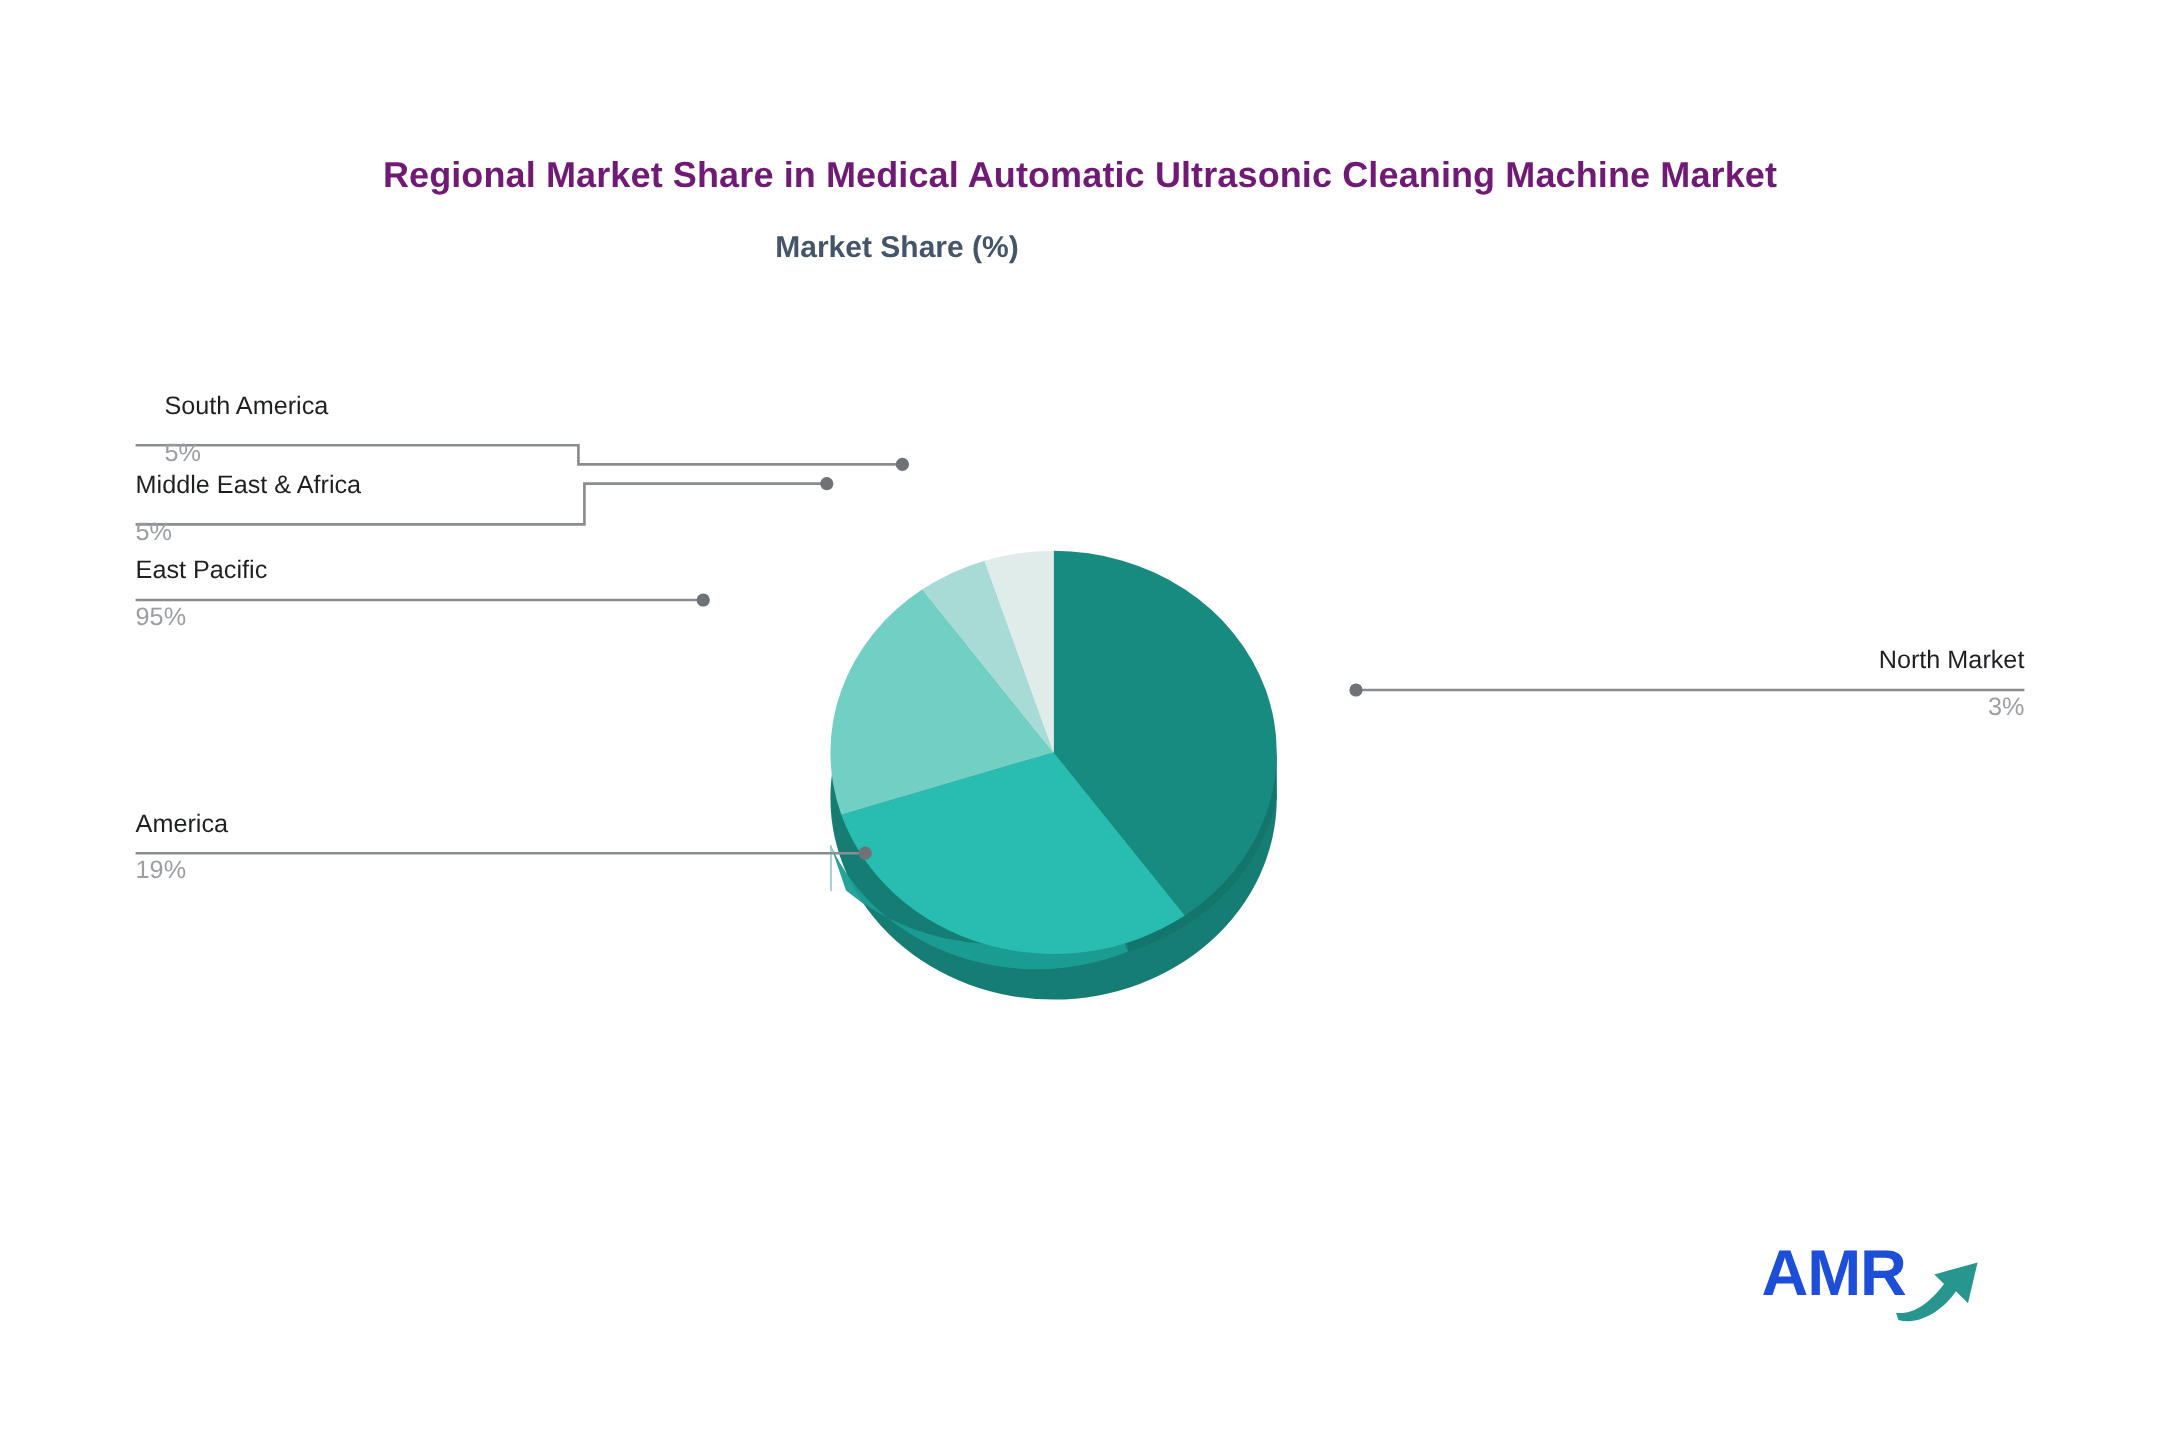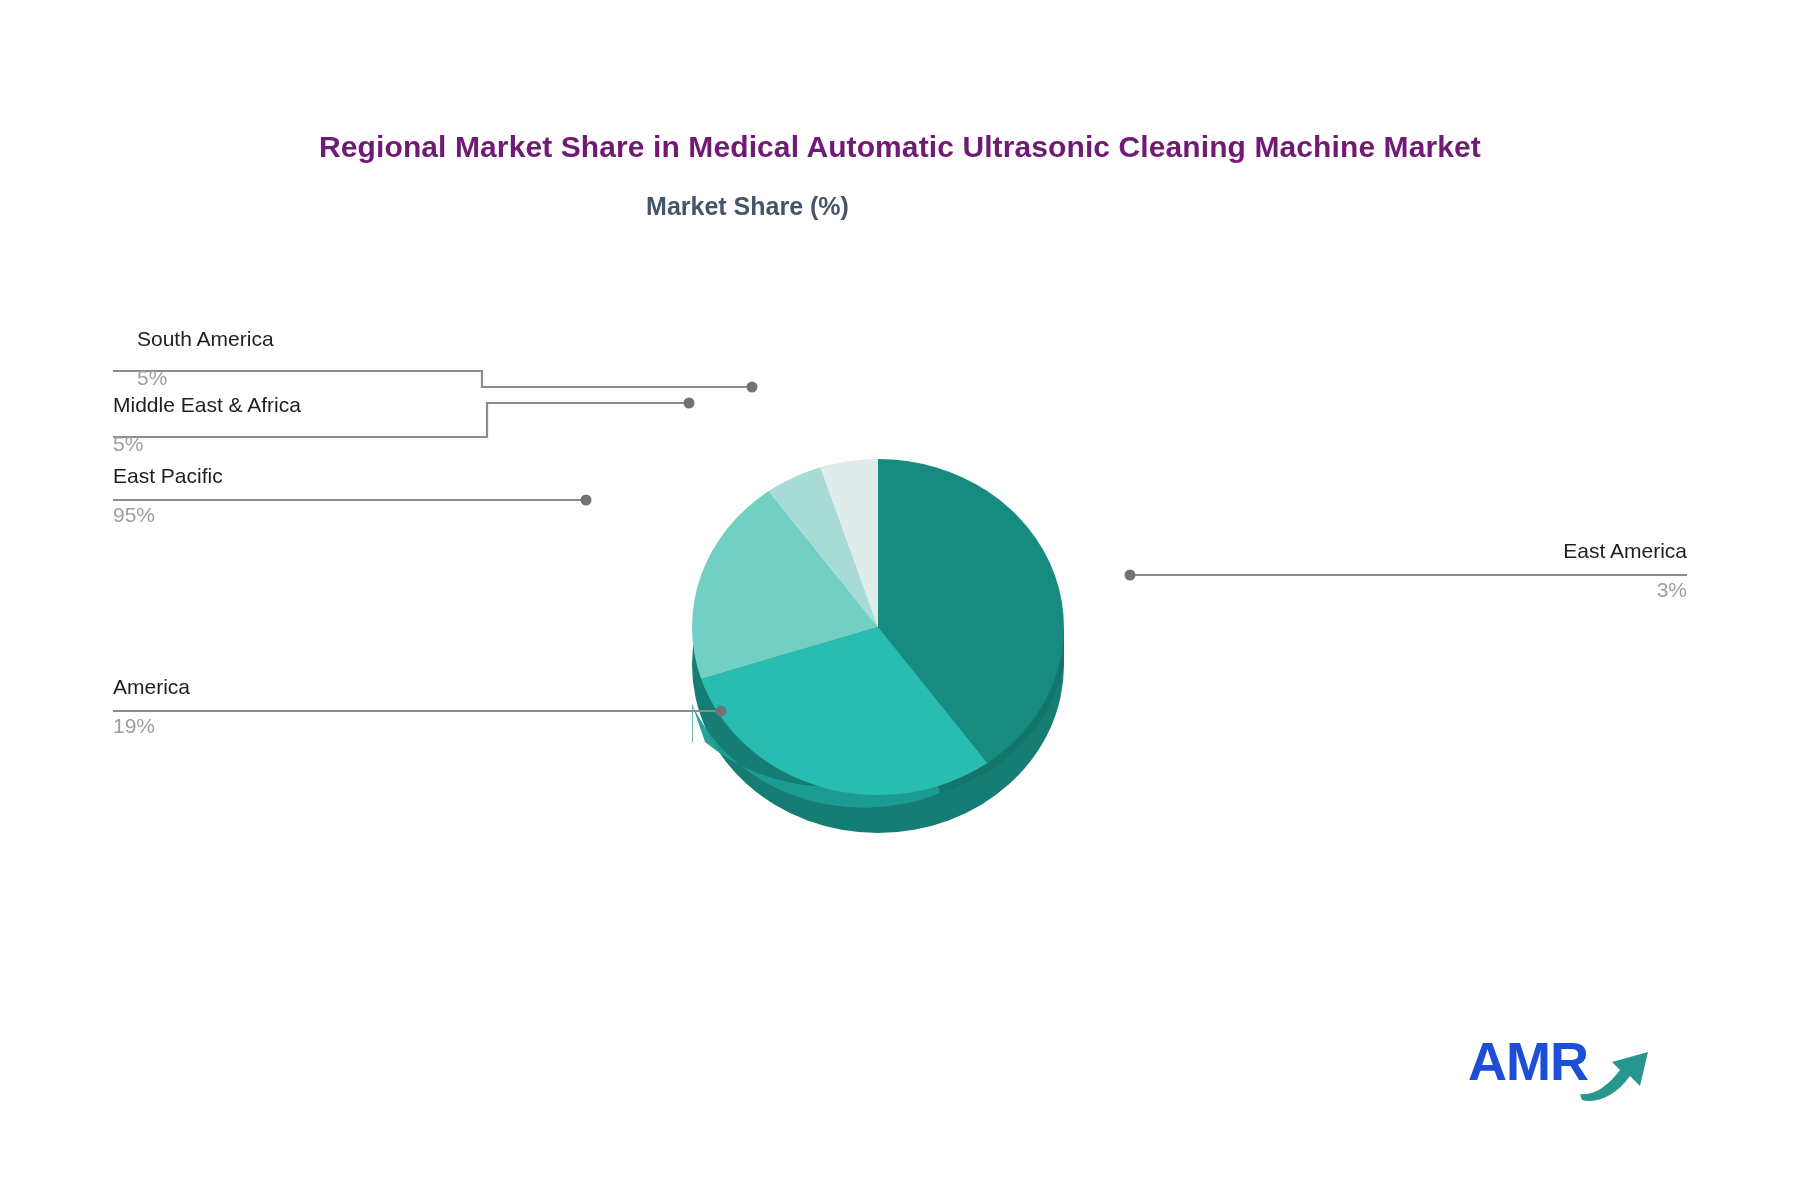--- a/index.html
+++ b/index.html
@@ -161,21 +161,21 @@
     <span class="cl-name">East Pacific</span>
     <span class="cl-value">95%</span>
   </div>
 
   <div class="callout left" style="left:113px; top:676px;">
     <span class="cl-name">America</span>
     <span class="cl-value">19%</span>
   </div>
 
   <div class="callout right" style="right:113px; top:540px;">
-    <span class="cl-name">East America</span>
+    <span class="cl-name">North Market</span>
     <span class="cl-value">3%</span>
   </div>
 
   <div id="amr-logo">
     <span class="amr-text">AMR</span>
     <svg width="80" height="70" viewBox="0 0 80 70" style="position:absolute; left:110px; top:6px;">
       <path d="M 2 60 C 16 62 30 52 42 36 L 34 28 L 70 18 L 62 52 L 52 42
                C 38 62 18 70 4 66 Z" fill="#27968f"></path>
     </svg>
   </div>

